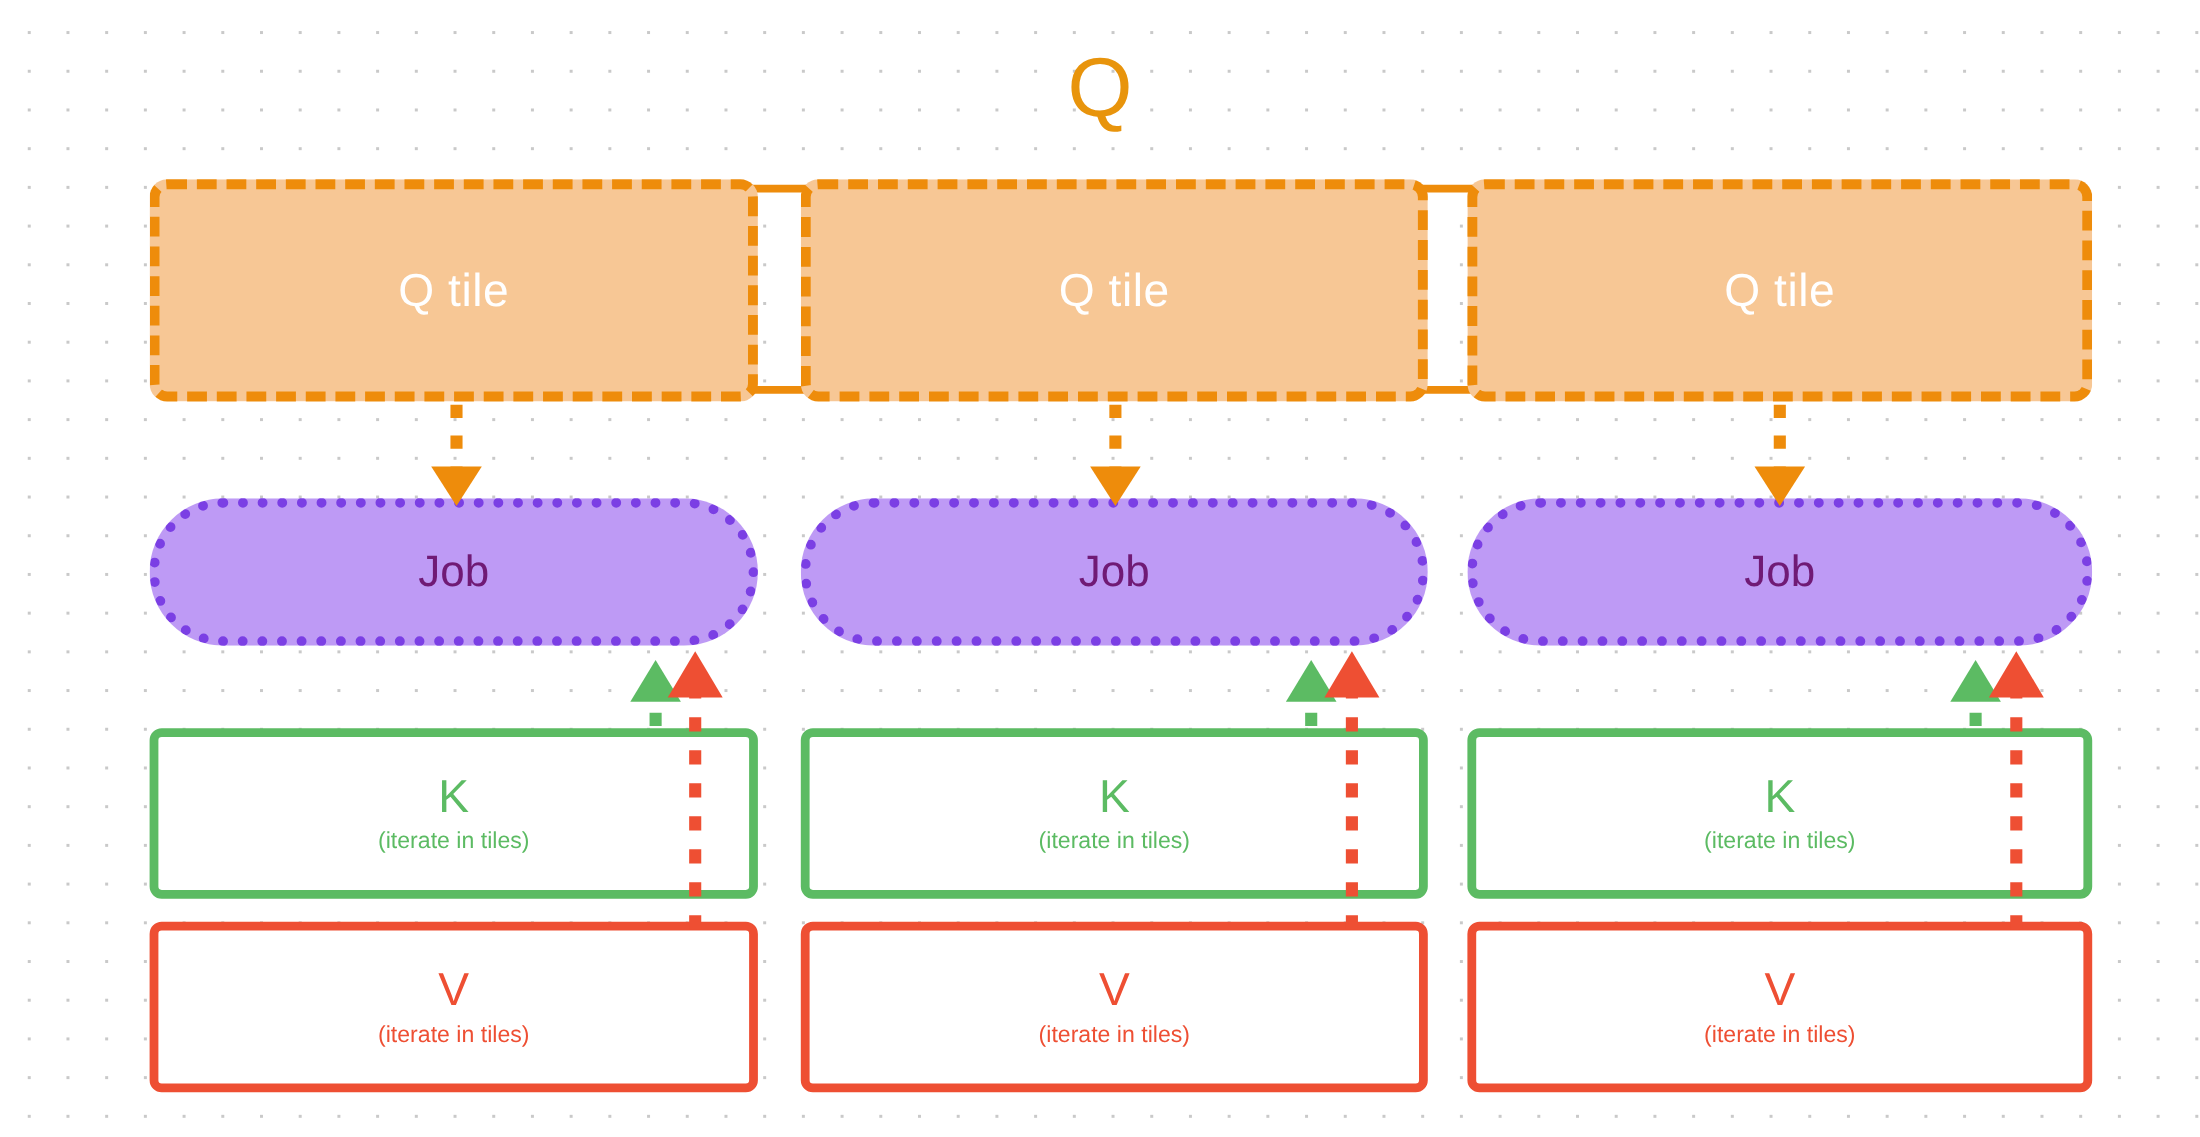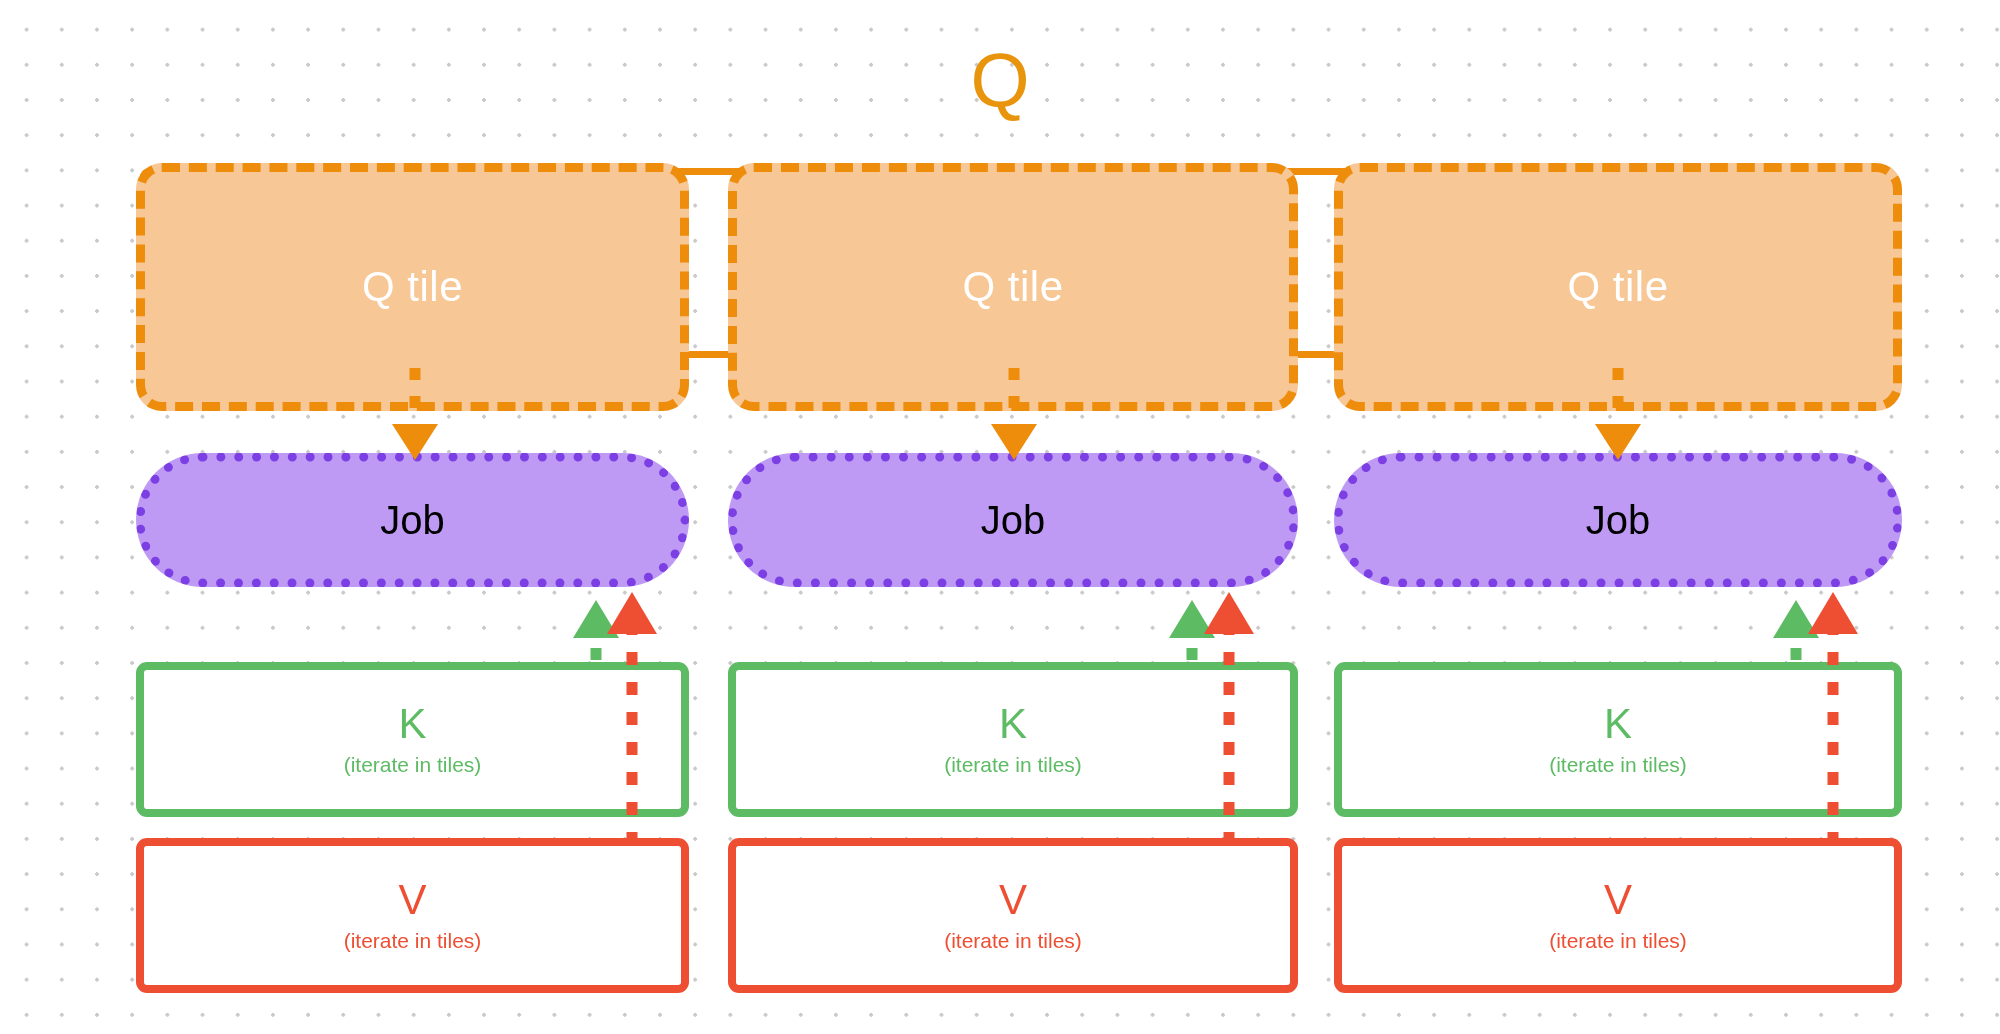--- a/index.html
+++ b/index.html
@@ -47,24 +47,24 @@
     border: 7px solid #EE8C0B;
     border-radius: 9px;
     box-sizing: border-box;
     background: transparent;
   }
 
   
   .q-tile {
     position: absolute;
     top: 163px;
-    height: 248px;
+    height: 202px;
     box-sizing: border-box;
     border: 9px dashed #EE8C0B;
-    border-radius: 26px;
+    border-radius: 16px;
     background: #F7C795;
     display: flex;
     align-items: center;
     justify-content: center;
   }
   .q-tile .q-tile-label {
     color: #ffffff;
     font-size: 42px;
     line-height: 42px;
     font-weight: 400;
@@ -82,21 +82,21 @@
     height: 134px;
     box-sizing: border-box;
     border: 9px dotted #7B3FE4;
     border-radius: 70px;
     background: #BE9AF5;
     display: flex;
     align-items: center;
     justify-content: center;
   }
   .job-pill .job-label {
-    color: #000000;
+    color: #701a75;
     font-size: 40px;
     line-height: 40px;
     font-weight: 400;
     user-select: none;
   }
   .job-1 { left: 136px;  width: 553px; }
   .job-2 { left: 728px;  width: 570px; }
   .job-3 { left: 1334px; width: 568px; }
 
   

